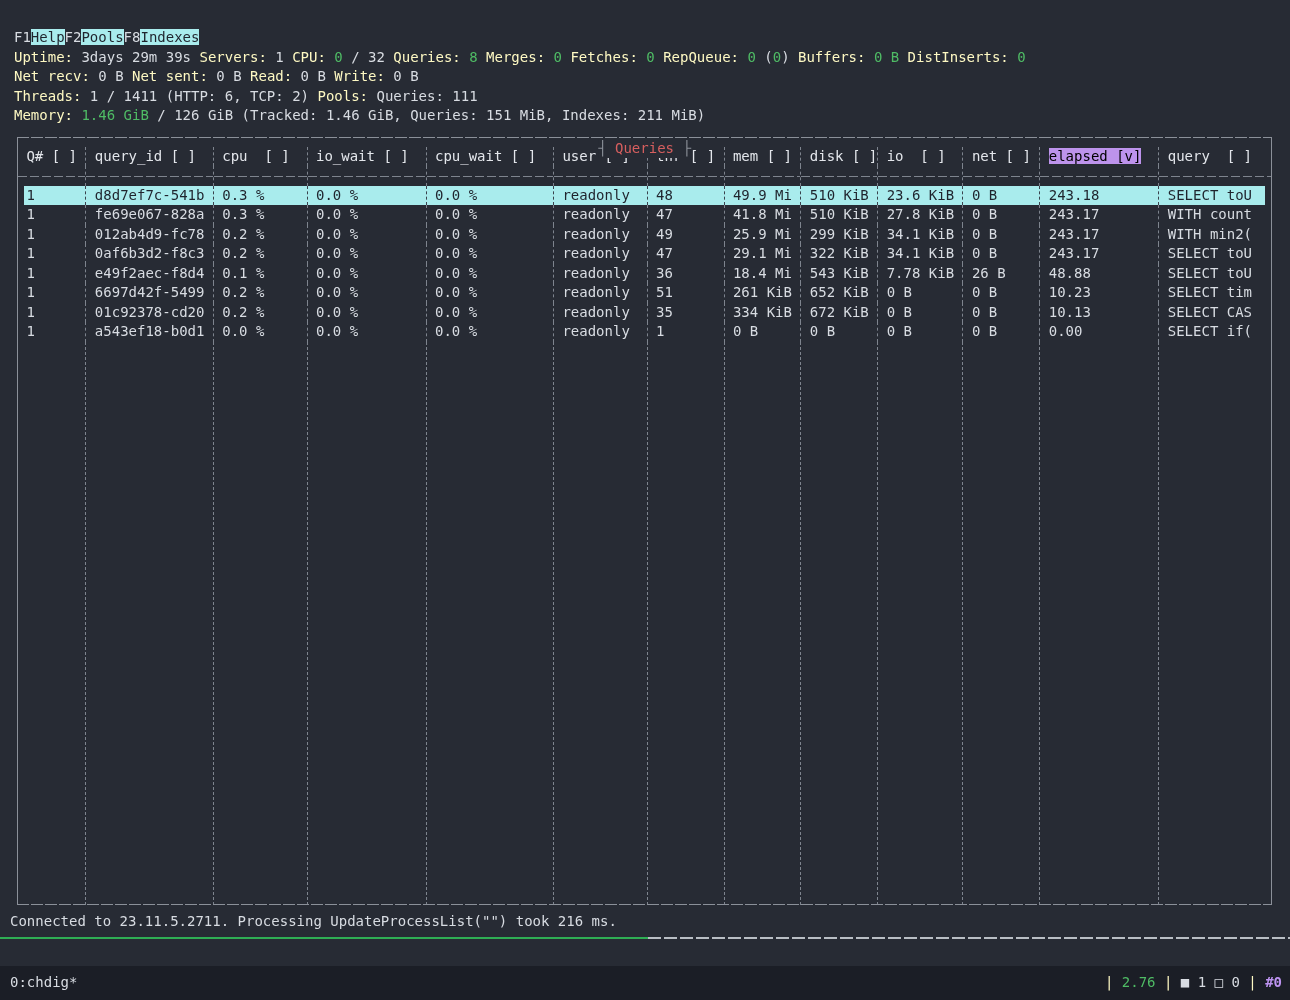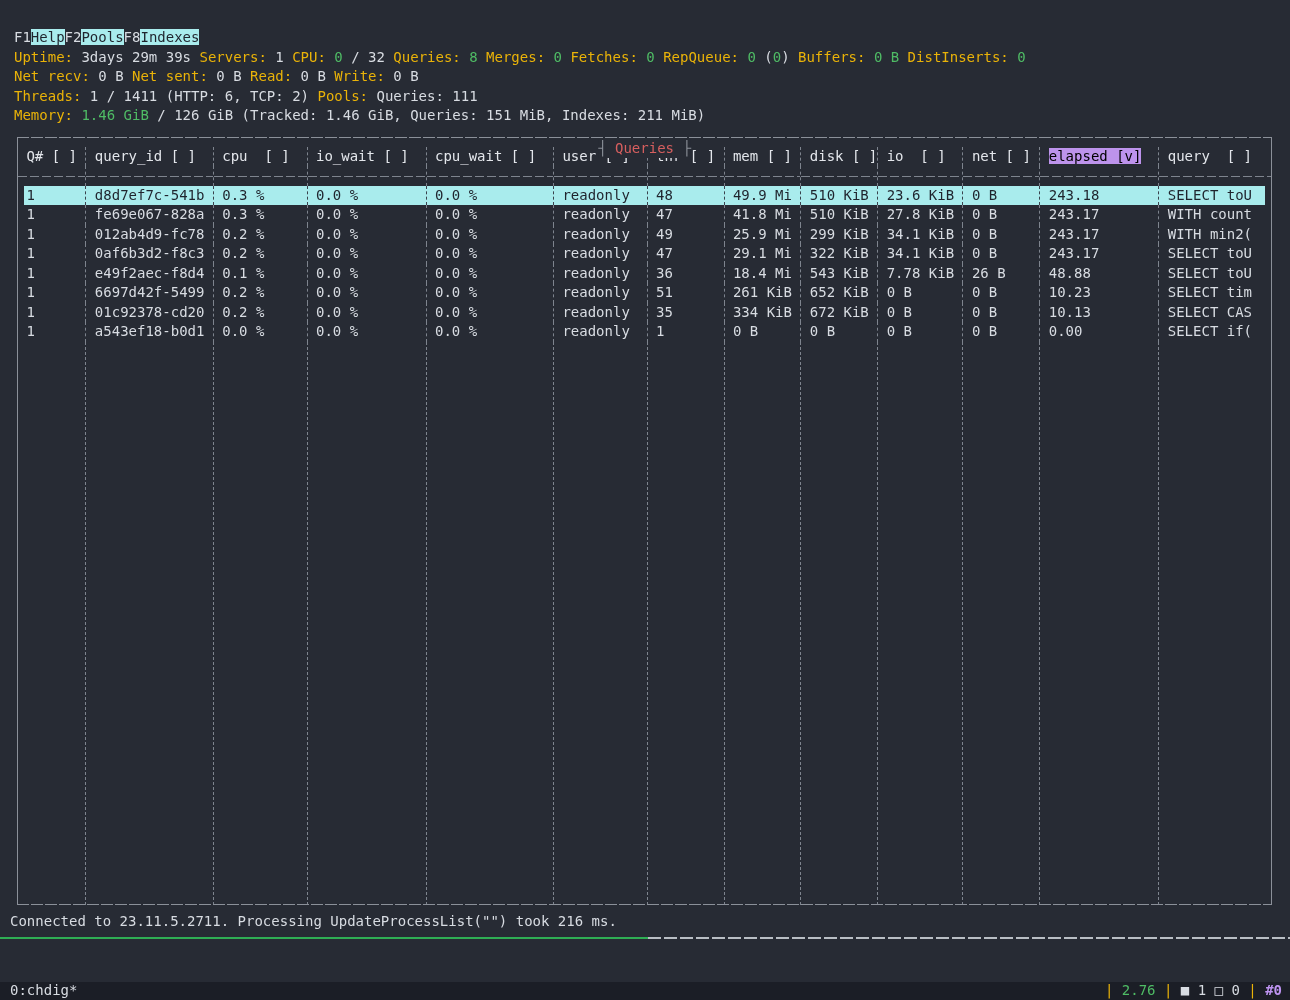--- a/index.html
+++ b/index.html
@@ -3,21 +3,21 @@
 <meta charset="utf-8">
 <style>
   html,body{margin:0;padding:0;}
   body{
     width:1290px;height:1000px;overflow:hidden;position:relative;
     background:#272b34;color:#d8dce2;
     font-family:"DejaVu Sans Mono","Liberation Mono",monospace;
     font-size:14px;line-height:19.5px;
   }
   .c-fg{color:#d8dce2}
-  .c-cyan{color:#eab308}
+  .c-cyan{color:#fef9c3}
   .c-green{color:#4fbc65}
   .c-red{color:#d75f5f}
   .c-purple{color:#bd93f0}
   .b{font-weight:bold}
 
   
   .topbar{padding:28px 0 0 14px;white-space:pre;}
   .menu-item{cursor:default}
   .menu-key{color:#d8dce2}
   .menu-label{background:#a9eced;color:#1f242d}
@@ -63,21 +63,21 @@
   .trow.selected .tcell{border-right-color:#39424d;}
   .sort-badge{background:#bd93ec;color:#000000;}
 
   
   .conn-line{margin:7px 0 0 10px;white-space:pre;}
   .progress{margin-top:6px;height:2px;position:relative;}
   .progress-green{position:absolute;left:0;top:0;height:2px;background:#2fae54;}
   .progress-rest{position:absolute;right:0;top:0;height:2px;
     background-image:repeating-linear-gradient(90deg,#b9bec4 0 13px,rgba(0,0,0,0) 13px 16px);}
   .statusbar{
-    position:absolute;left:0;right:0;bottom:0;height:18px;background:#1b1e26;
+    position:absolute;left:0;right:0;bottom:0;height:34px;background:#1b1e26;
     display:flex;align-items:center;justify-content:space-between;
     padding:0 8px 0 10px;box-sizing:border-box;white-space:pre;
   }
 </style>
 </head>
 <body>
 
 <div class="topbar" id="menubar"><span class="menu-item"><span class="menu-key">F1</span><span class="menu-label">Help</span></span><span class="menu-item"><span class="menu-key">F2</span><span class="menu-label">Pools</span></span><span class="menu-item"><span class="menu-key">F8</span><span class="menu-label">Indexes</span></span></div>
 
 <div class="summary" id="summary"><div class="sum-line"><span class="c-cyan">Uptime:</span><span class="c-fg"> 3days 29m 39s </span><span class="c-cyan">Servers:</span><span class="c-fg"> 1 </span><span class="c-cyan">CPU:</span><span class="c-green"> 0</span><span class="c-fg"> / 32 </span><span class="c-cyan">Queries:</span><span class="c-green"> 8 </span><span class="c-cyan">Merges:</span><span class="c-green"> 0 </span><span class="c-cyan">Fetches:</span><span class="c-green"> 0 </span><span class="c-cyan">RepQueue:</span><span class="c-green"> 0 </span><span class="c-fg">(</span><span class="c-green">0</span><span class="c-fg">) </span><span class="c-cyan">Buffers:</span><span class="c-green"> 0 B </span><span class="c-cyan">DistInserts:</span><span class="c-green"> 0</span></div><div class="sum-line"><span class="c-cyan">Net recv:</span><span class="c-fg"> 0 B </span><span class="c-cyan">Net sent:</span><span class="c-fg"> 0 B </span><span class="c-cyan">Read:</span><span class="c-fg"> 0 B </span><span class="c-cyan">Write:</span><span class="c-fg"> 0 B</span></div><div class="sum-line"><span class="c-cyan">Threads:</span><span class="c-fg"> 1 / 1411 (HTTP: 6, TCP: 2) </span><span class="c-cyan">Pools:</span><span class="c-fg"> Queries: 111</span></div><div class="sum-line"><span class="c-cyan">Memory:</span><span class="c-green"> 1.46 GiB</span><span class="c-fg"> / 126 GiB (Tracked: 1.46 GiB, Queries: 151 MiB, Indexes: 211 MiB)</span></div></div>

